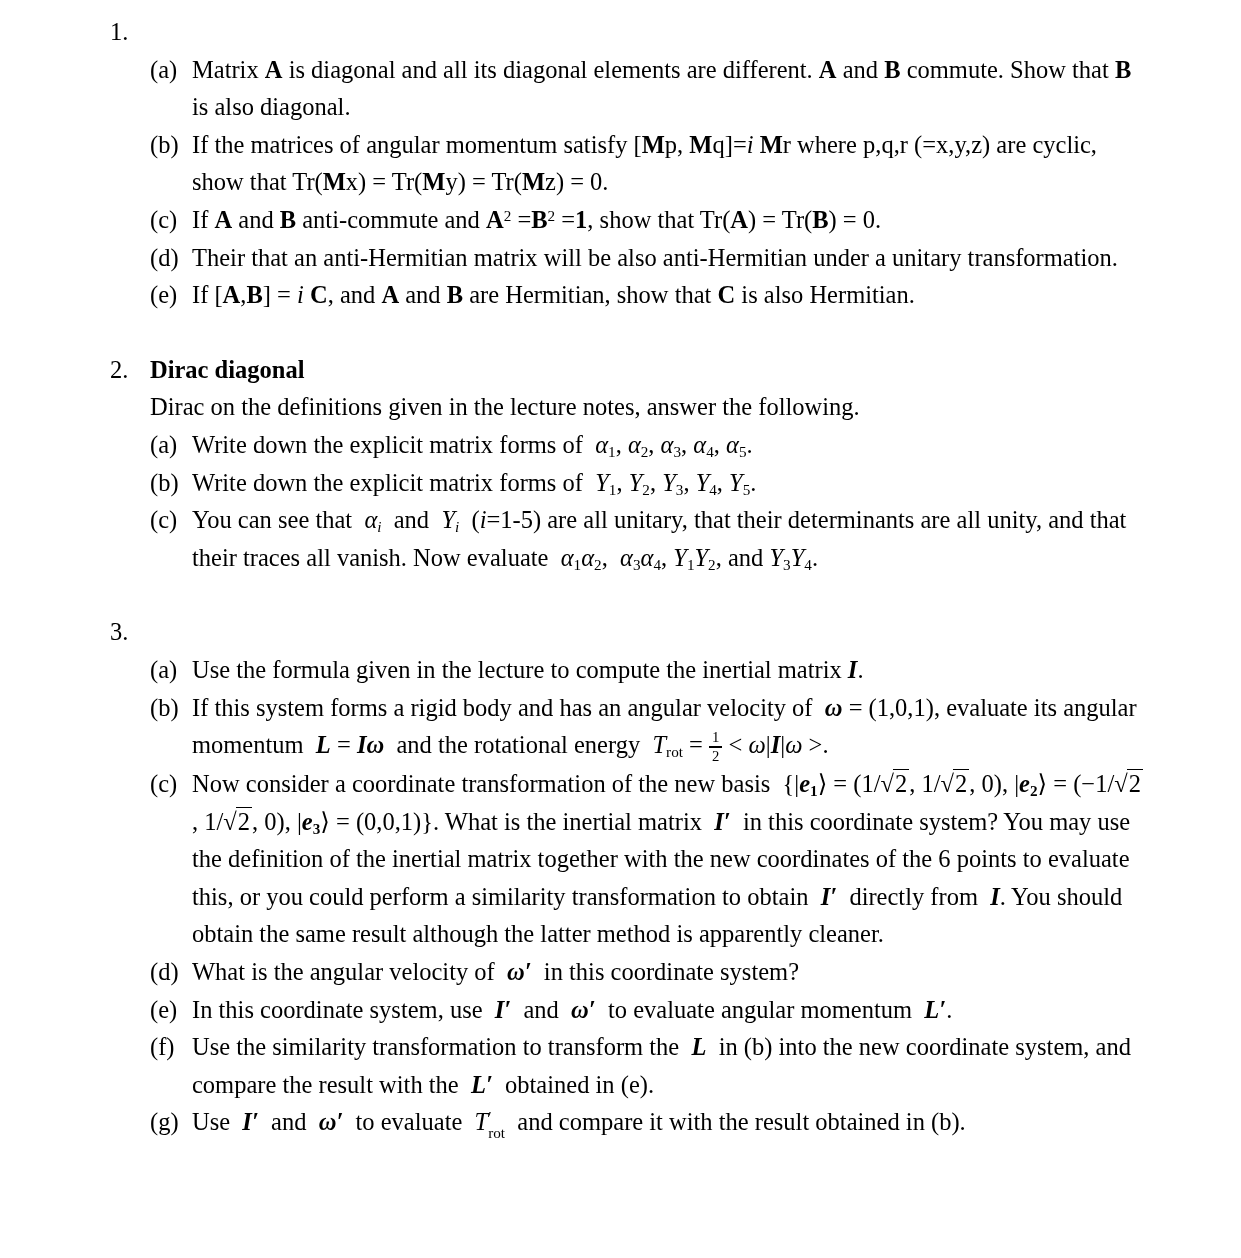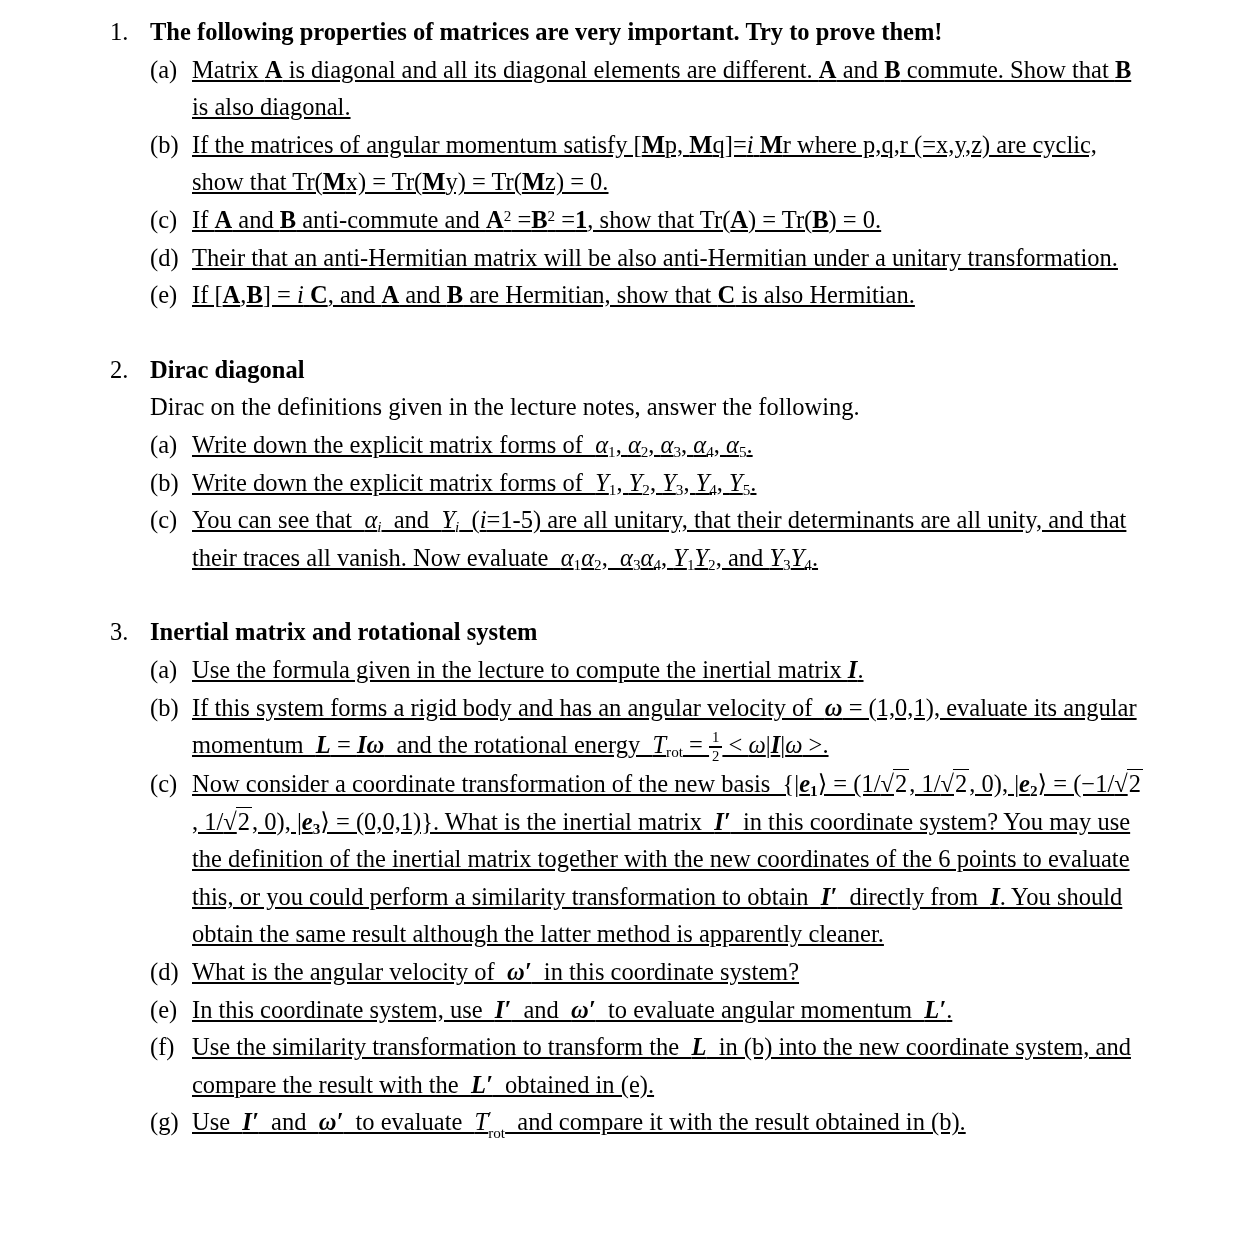--- a/index.html
+++ b/index.html
@@ -11,42 +11,41 @@
     overflow: hidden;
   }
   main { padding: 13px 96px 0 110px; }
   .problem { margin: 0 0 37px 0; }
   .prob-head { display: flex; align-items: baseline; }
   .prob-num { flex: 0 0 40px; }
   .prob-title { font-weight: bold; }
   .prob-body { margin-left: 40px; }
   .item { display: flex; align-items: baseline; }
   .item-label { flex: 0 0 42px; }
-  .item-text { flex: 1; min-width: 0; text-decoration: underline; }
+  .item-text { flex: 1; min-width: 0; }
   sub { font-size: 0.62em; line-height: 0; vertical-align: -0.25em; }
   sup { font-size: 0.62em; line-height: 0; vertical-align: 0.45em; }
   .frac { display: inline-block; vertical-align: -0.55em; text-align: center;
           font-size: 0.6em; line-height: 1.15; }
   .frac .fnum { display: block; border-bottom: 2px solid #000; padding: 0 3px; }
   .frac .fden { display: block; }
   .supsub { display: inline-block; text-align: left; font-size: 0.62em;
             line-height: 1.05; vertical-align: -0.5em; }
   .supsub .sps { display: block; }
   .supsub .spb { display: block; }
   .sqrt .rad { display: inline-block; border-top: 1.6px solid #000;
                line-height: 1.05; margin-left: -1px; padding: 1px 2px 0 2px; }
 </style>
 </head>
 <body>
 
 <main id="doc-root">
     <section class="problem">
       <div class="prob-head">
         <span class="prob-num">1.</span>
-        <span class="prob-title">The following properties of matrices are very important. Try to prove them!</span>
       </div>
       <div class="prob-body">
         <div class="item">
           <span class="item-label">(a)</span>
           <span class="item-text">Matrix <b>A</b> is diagonal and all its diagonal elements are different. <b>A</b> and <b>B</b> commute. Show that <b>B</b> is also diagonal.</span>
         </div>
         <div class="item">
           <span class="item-label">(b)</span>
           <span class="item-text">If the matrices of angular momentum satisfy [<b>M</b>p, <b>M</b>q]=<i>i</i> <b>M</b>r where p,q,r (=x,y,z) are cyclic, show that Tr(<b>M</b>x) = Tr(<b>M</b>y) = Tr(<b>M</b>z) = 0.</span>
         </div>
@@ -81,21 +80,20 @@
         </div>
         <div class="item">
           <span class="item-label">(c)</span>
           <span class="item-text">You can see that&nbsp; <i>α</i><sub><i>i</i></sub>&nbsp; and&nbsp; <i>Y</i><sub><i>i</i></sub>&nbsp; (<i>i</i>=1-5) are all unitary, that their determinants are all unity, and that their traces all vanish. Now evaluate&nbsp; <i>α</i><sub>1</sub><i>α</i><sub>2</sub>,&nbsp; <i>α</i><sub>3</sub><i>α</i><sub>4</sub>, <i>Y</i><sub>1</sub><i>Y</i><sub>2</sub>, and <i>Y</i><sub>3</sub><i>Y</i><sub>4</sub>.</span>
         </div>
       </div>
     </section>
     <section class="problem">
       <div class="prob-head">
         <span class="prob-num">3.</span>
-        <span class="prob-title">Inertial matrix and rotational system</span>
       </div>
       <div class="prob-body">
         <div class="item">
           <span class="item-label">(a)</span>
           <span class="item-text">Use the formula given in the lecture to compute the inertial matrix <b><i>I</i></b>.</span>
         </div>
         <div class="item">
           <span class="item-label">(b)</span>
           <span class="item-text">If this system forms a rigid body and has an angular velocity of&nbsp; <b><i>ω</i></b> = (1,0,1), evaluate its angular momentum&nbsp; <b><i>L</i></b> = <b><i>Iω</i></b>&nbsp; and the rotational energy&nbsp; <i>T</i><sub>rot</sub> = <span class="frac"><span class="fnum">1</span><span class="fden">2</span></span> &lt; <i>ω</i>|<b><i>I</i></b>|<i>ω</i> &gt;.</span>
         </div>

